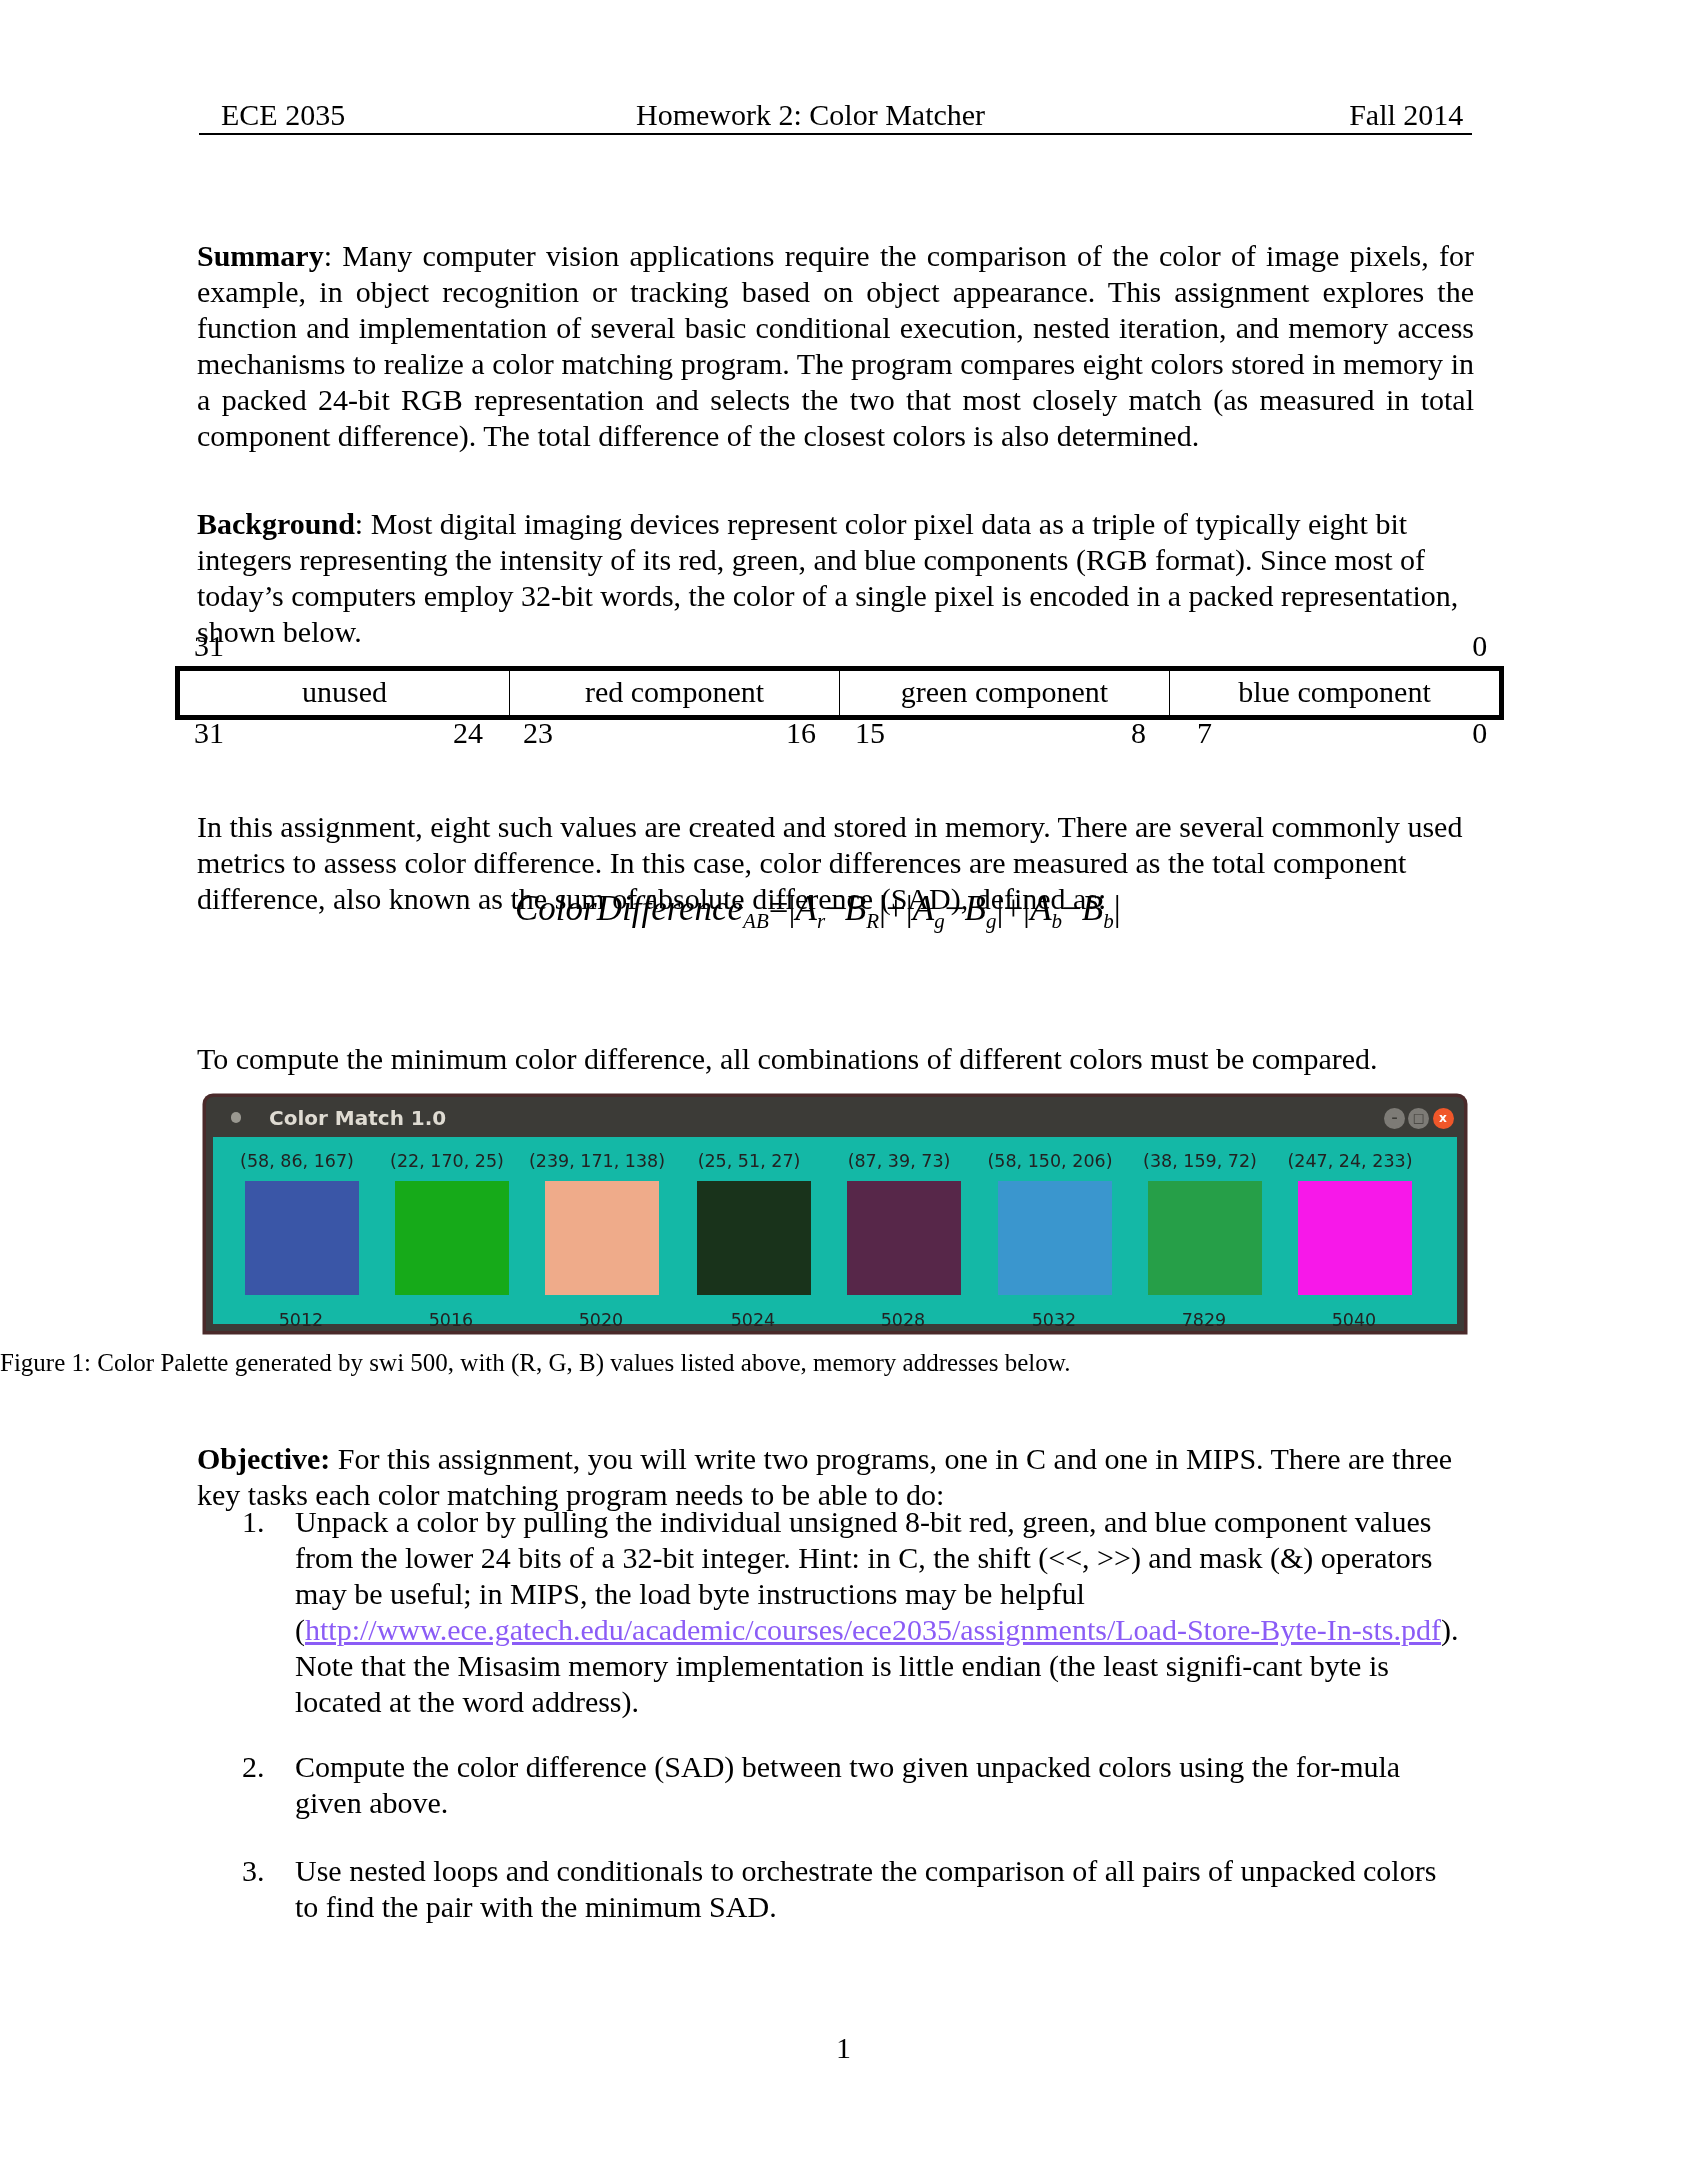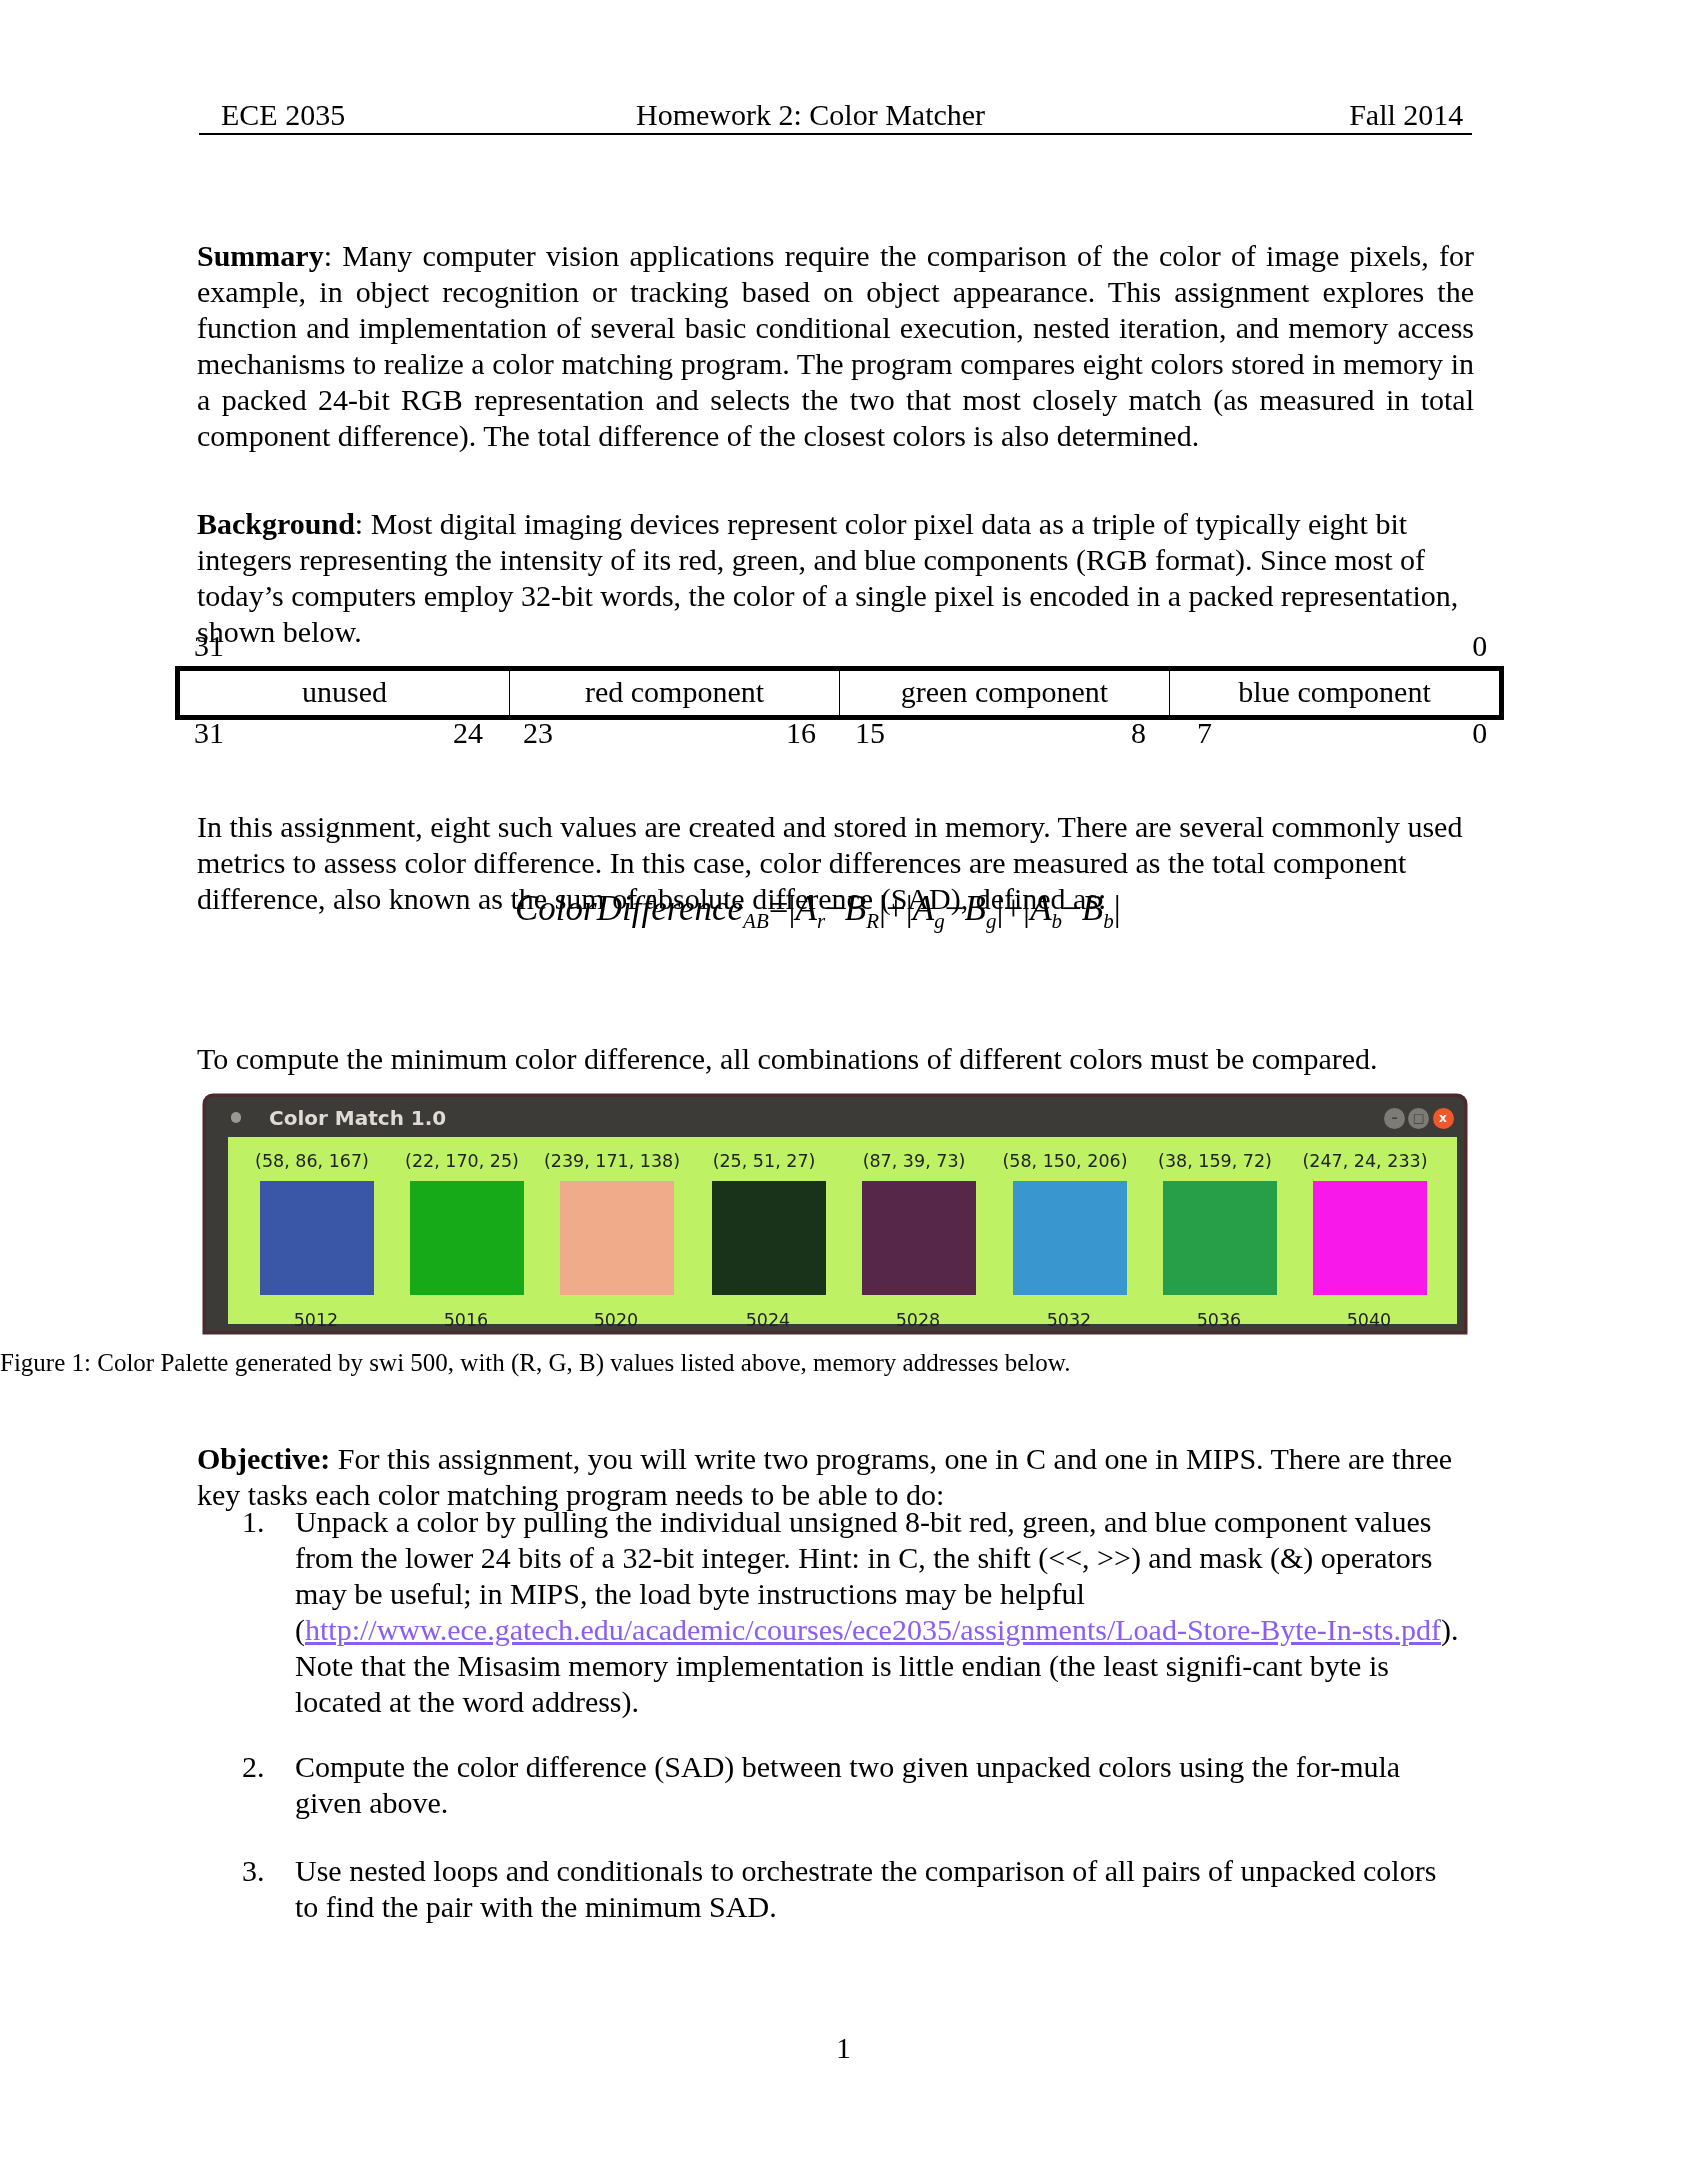--- a/index.html
+++ b/index.html
@@ -24,21 +24,21 @@
   .formula .bar { font-style:normal; }
   
   .win { position:absolute; left:206px; top:1097px; width:1258px; height:234px;
          background:#3c3b37; border-radius:7px 7px 0 0; box-shadow:0 0 0 3.5px #4a2a2a; }
   .titlebar { position:absolute; left:0; top:0; right:0; height:40px; color:#dfdbd2;
               font-family:"DejaVu Sans", sans-serif; font-size:20px; font-weight:bold; }
   .titlebar .dot { position:absolute; left:24.5px; top:15px; width:10.5px; height:10.5px; border-radius:50%; background:#9a9890; }
   .titlebar .ttl { position:absolute; left:63px; top:8.7px; }
   .wbtn { position:absolute; top:10.5px; width:21px; height:21px; border-radius:50%;
           font-size:12.2px; text-align:center; line-height:21px; color:#3c3b37; }
-  .wclient { position:absolute; left:7px; top:40px; right:7px; bottom:7px; background:#bef264;margin-left:15px; }
+  .wclient { position:absolute; left:7px; top:40px; right:7px; bottom:7px; background:#14b8a6; }
   .swatch { position:absolute; top:0; width:140px; text-align:center; font-family:"DejaVu Sans", sans-serif; }
   .swatch .rgb { position:absolute; top:14px; left:-17.5px; width:175px; font-size:17.5px; color:#222; }
   .swatch .box { position:absolute; top:44px; left:17.5px; width:114px; height:114px; }
   .swatch .addr { position:absolute; top:173px; left:0; width:148px; font-size:17.5px; color:#222; }
   .caption { position:absolute; left:0; width:1687px; top:1349px; font-size:25px; }
   .li { position:absolute; left:197px; width:1275px; font-size:30px; line-height:36px; }
   .li .num { position:absolute; left:45px; top:0; }
   .li .txt { position:absolute; left:98px; width:1170px; }
   a.link { color:#8b5cf6; text-decoration:underline; }
   .pnum { position:absolute; left:0; width:1687px; top:2031px; text-align:center; font-size:30px; }
@@ -128,21 +128,21 @@
         <div class="addr">5028</div>
       </div>
       <div class="swatch" style="left:767px;">
         <div class="rgb">(58, 150, 206)</div>
         <div class="box" style="background:#3a96ce;"></div>
         <div class="addr">5032</div>
       </div>
       <div class="swatch" style="left:917px;">
         <div class="rgb">(38, 159, 72)</div>
         <div class="box" style="background:#269f48;"></div>
-        <div class="addr">5036</div>
+        <div class="addr">7829</div>
       </div>
       <div class="swatch" style="left:1067px;">
         <div class="rgb">(247, 24, 233)</div>
         <div class="box" style="background:#f718e9;"></div>
         <div class="addr">5040</div>
       </div>
     </div>
   </div>
 
   <div class="caption">Figure 1: Color Palette generated by swi 500, with (R, G, B) values listed above, memory addresses below.</div>

